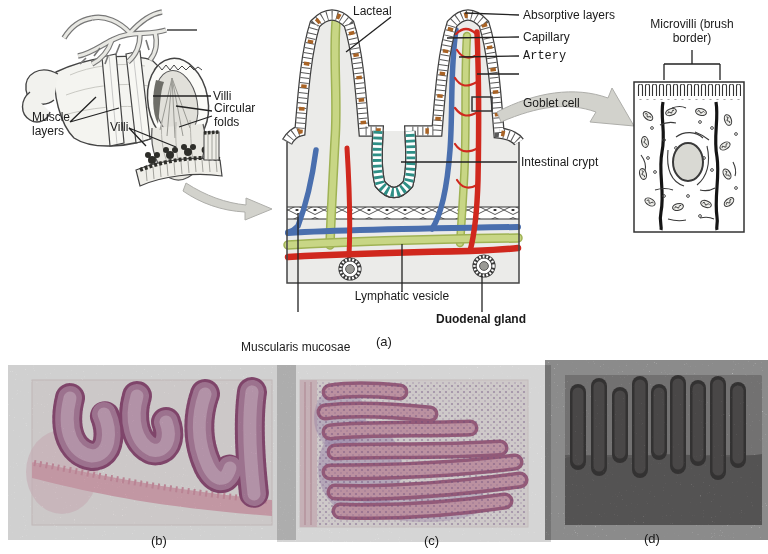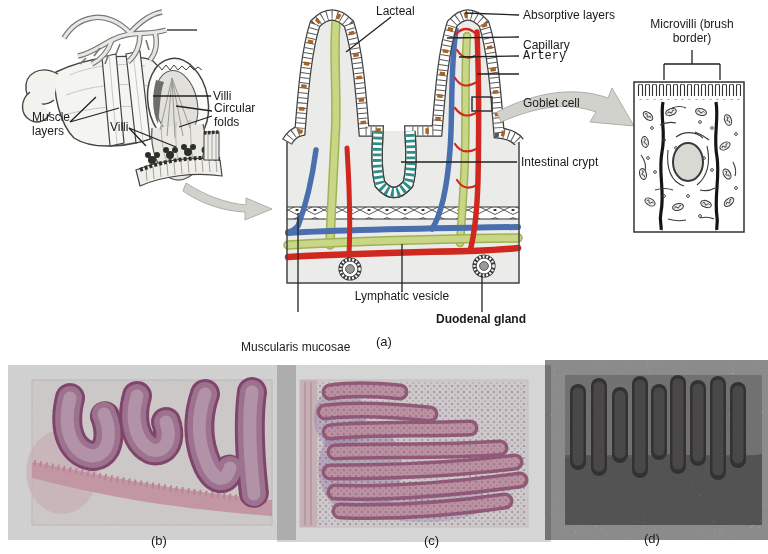--- a/index.html
+++ b/index.html
@@ -322,23 +322,23 @@
       </g>
     </g>
     <rect x="565" y="375" width="197" height="150" filter="url(#grain)" opacity="0.45"></rect>
   </g>
 </svg>
 
   <div class="lbl nw" style="left:213px;top:89px;">Villi</div>
   <div class="lbl" style="left:214px;top:101px;width:56px;">Circular folds</div>
   <div class="lbl" style="left:32px;top:110px;width:52px;">Muscle layers</div>
   <div class="lbl nw" style="left:110px;top:120px;">Villi</div>
-  <div class="lbl nw" style="left:376px;top:4px;">Lacteal</div>
+  <div class="lbl nw" style="left:353px;top:4px;">Lacteal</div>
   <div class="lbl nw" style="left:523px;top:8px;">Absorptive layers</div>
-  <div class="lbl nw" style="left:523px;top:30px;margin-top:8px;">Capillary</div>
+  <div class="lbl nw" style="left:523px;top:30px;">Capillary</div>
   <div class="lbl nw" style="left:523px;top:49px;font-family:Liberation Mono, monospace;">Artery</div>
   <div class="lbl nw" style="left:523px;top:68px;margin-top:28px;">Goblet cell</div>
   <div class="lbl nw" style="left:521px;top:155px;">Intestinal crypt</div>
   <div class="lbl c" style="left:342px;top:289px;width:120px;">Lymphatic vesicle</div>
   <div class="lbl c" style="left:646px;top:17px;width:92px;">Microvilli (brush border)</div>
   <div class="lbl nw" style="left:241px;top:312px;margin-top:28px;">Muscularis mucosae</div>
   <div class="lbl nw" style="left:436px;top:312px;font-weight:bold;">Duodenal gland</div>
 
   <div class="letter" style="left:376px;top:334px;">(a)</div>
   <div class="letter" style="left:151px;top:533px;">(b)</div>

